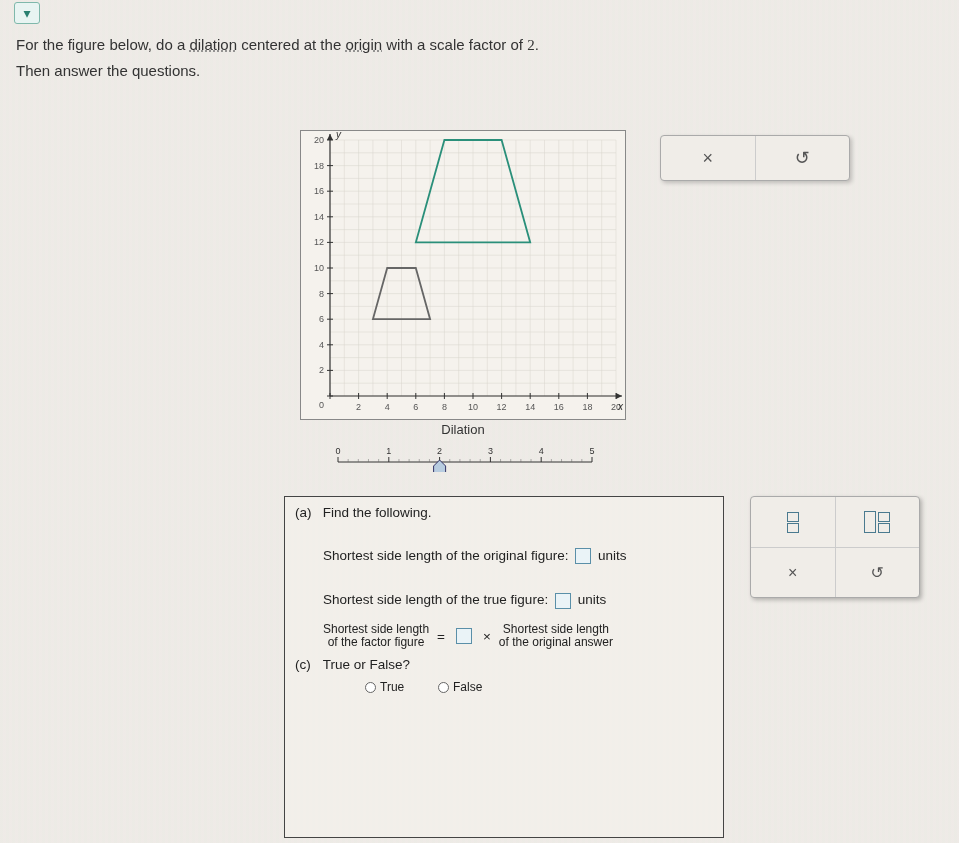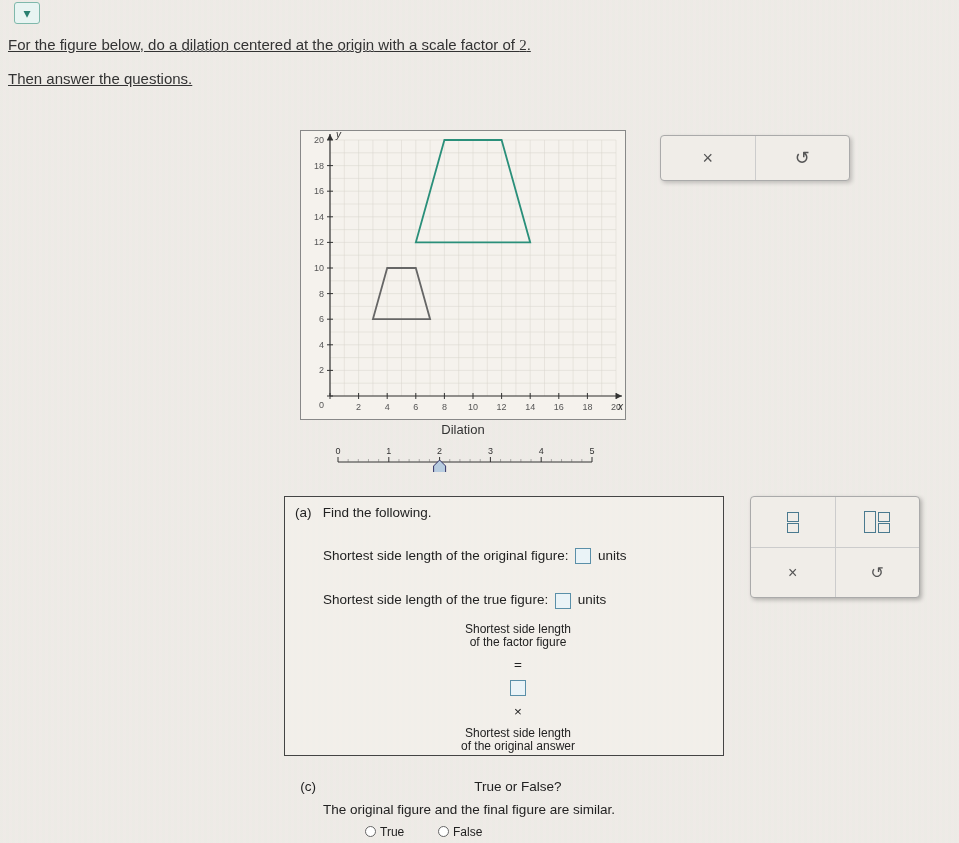--- a/index.html
+++ b/index.html
@@ -14,22 +14,22 @@
   }
   .chevron-btn {
     position: absolute; top: 2px; left: 14px;
     width: 26px; height: 22px;
     background: #e8f4f2;
     border: 1px solid #7fb8ab;
     border-radius: 3px;
     display:flex;align-items:center;justify-content:center;
     color:#2a8070; font-size:14px; cursor:pointer;
   }
-  .instructions { position:absolute; top:36px; left:8px; font-size:15px; color:#333;text-decoration:underline;}
-  .instructions .line2 { margin-top:16px; }
+  .instructions { position:absolute; top:36px; left:16px; font-size:15px; color:#333;}
+  .instructions .line2 { margin-top:8px; }
   .instructions .term { text-decoration: underline dotted #777; }
   .instructions .num { font-family: 'Times New Roman', serif; }
 
   .graph-wrap {
     position:absolute; top:130px; left:300px;
     width:326px; height:340px;
   }
   .graph-border {
     position:absolute; left:0; top:0; width:326px; height:290px;
     border:1px solid #888;
@@ -49,39 +49,39 @@
     display:flex;
   }
   .action-panel .cell {
     flex:1; display:flex; align-items:center; justify-content:center;
     font-size:18px; color:#555; cursor:pointer;
   }
   .action-panel .cell + .cell { border-left:1px solid #ccc;}
 
   .questions-panel {
     position:absolute; top:496px; left:284px;
-    width:440px; height:260px;
+    width:440px; height:342px;
     border:1px solid #444;
     background:rgba(245,242,237,0.6);
     font-size:13.5px; color:#222;
     padding:8px 10px;
   }
   .q-row { margin-bottom:8px; }
   .q-label { display:inline-block; width:24px; vertical-align:top;}
   .q-body { display:inline-block; width: calc(100% - 30px); vertical-align:top;}
   .indent { margin-left:28px; margin-top:28px; margin-bottom:14px;}
   .ans-box {
     display:inline-block; width:16px; height:16px;
     border:1px solid #5a8fa8; background:#eaf3f7;
     vertical-align:middle; margin:0 3px;
   }
   .frac-stack { display:inline-block; text-align:center; vertical-align:middle; font-size:12px; line-height:1.1;}
   .frac-stack .top, .frac-stack .bot { display:block;}
   .frac-stack .bot { border-top:1px solid #333;}
-  .eq-row { display:flex; align-items:center; gap:8px; margin-left:28px; margin-top:10px;flex-direction:column;}
+  .eq-row { display:flex; align-items:center; gap:8px; margin-left:28px; margin-top:10px;}
   .radio { display:inline-flex; align-items:center; gap:4px; margin-right:30px; font-size:12px;}
   .radio-circle { width:11px;height:11px;border:1px solid #666;border-radius:50%;background:#fff;}
 
   .tool-panel {
     position:absolute; top:496px; left:750px;
     width:170px;
     border:1px solid #aaa; border-radius:4px;
     box-shadow: 2px 2px 4px rgba(0,0,0,0.25);
     background:#f0ede8;
   }
@@ -288,26 +288,23 @@
     </span>
     <span>=</span>
     <span class="ans-box"></span>
     <span>×</span>
     <span class="frac-stack">
       <span class="top">Shortest side length</span>
       <span class="bot" style="border:none">of the original answer</span>
     </span>
   </div>
 
-  <div class="q-row" style="margin-top:25px;text-align:center;">
+  <div class="q-row" style="margin-top:8px;">
     <span class="q-label">(c)</span>
     <span class="q-body">True or False?</span>
-  </div>
-  <div style="margin-left:28px; margin-top:6px;">
-    <span>The original figure and the final figure are </span><span class="term">similar</span><span>.</span>
   </div>
   <div style="margin-left:70px; margin-top:8px;">
     <span class="radio">
       <span class="radio-circle"></span>
       <span>True</span>
     </span>
     <span class="radio">
       <span class="radio-circle"></span>
       <span>False</span>
     </span>

